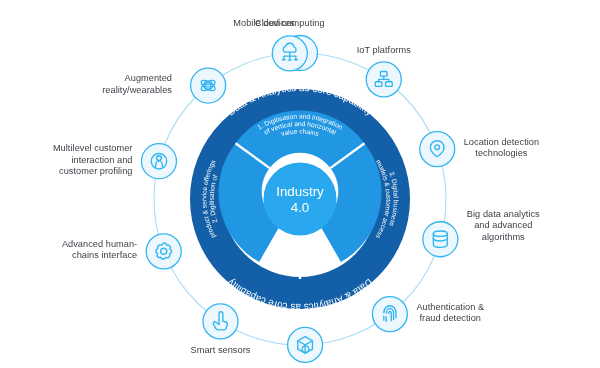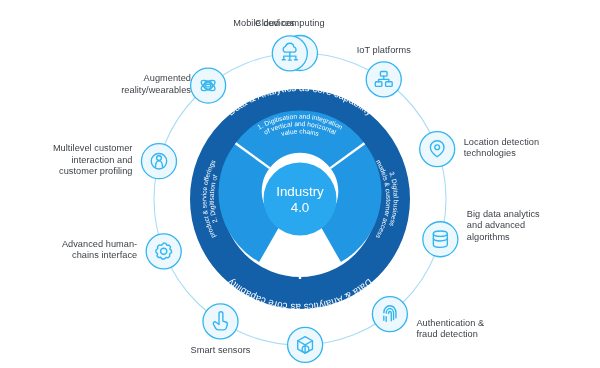--- a/index.html
+++ b/index.html
@@ -28,21 +28,21 @@
   }
   .node-label {
     position: absolute;
     font-family: "Liberation Sans", sans-serif;
     font-size: 9.2px;
     line-height: 11.4px;
     color: #3b3f46;
     white-space: pre-line;
     letter-spacing: 0.05px;
   }
-  .lbl-right { text-align: left; }
+  .lbl-right { text-align: center; }
   .lbl-left  { text-align: right; }
   .lbl-center{ text-align: center; }
   .arc-text {
     font-family: "Liberation Sans", sans-serif;
     fill: #ffffff;
   }
   .ring-caption { font-size: 9.6px; letter-spacing: .1px; }
   .seg-text { font-size: 6.6px; letter-spacing: .02px; }
   .core-text {
     font-family: "Liberation Sans", sans-serif;
@@ -235,25 +235,25 @@
   </svg>
 
   <div id="labels-layer">
       <div class="node-label lbl-center" style="left: 0px; width: 528px; text-align: center; transform: translateX(0px); top: 18.1px;">Mobile devices</div>
       <div class="node-label lbl-center" style="left: 0px; width: 600px; text-align: center; transform: translateX(83.7422px); top: 44.5038px;">IoT platforms</div>
       <div class="node-label lbl-right" style="left: 463.695px; top: 136.665px;">Location detection
 technologies</div>
       <div class="node-label lbl-right" style="left: 466.844px; top: 209px;">Big data analytics
 and advanced
 algorithms</div>
-      <div class="node-label lbl-right" style="left: 416.387px; top: 301.65px; margin-top: 16px;">Authentication &amp;
+      <div class="node-label lbl-right" style="left: 416.387px; top: 301.65px;">Authentication &amp;
 fraud detection</div>
       <div class="node-label lbl-center" style="left: 0px; width: 600px; text-align: center; transform: translateX(-79.5173px); top: 344.946px;">Smart sensors</div>
       <div class="node-label lbl-left" style="right: 462.803px; top: 238.922px;">Advanced human-
 chains interface</div>
       <div class="node-label lbl-left" style="right: 467.525px; top: 143.112px;">Multilevel customer
 interaction and
 customer profiling</div>
-      <div class="node-label lbl-left" style="right: 409px; top: 73.1367px; margin-left: 48px;">Augmented
+      <div class="node-label lbl-left" style="right: 428px; top: 73.1367px; margin-left: 48px;">Augmented
 reality/wearables</div>
       <div class="node-label lbl-center" style="left: 0px; width: 600px; text-align: center; transform: translateX(-10.1844px); top: 18.4556px;">Cloud computing</div>
     </div>
 </div>
 
 </body></html>

